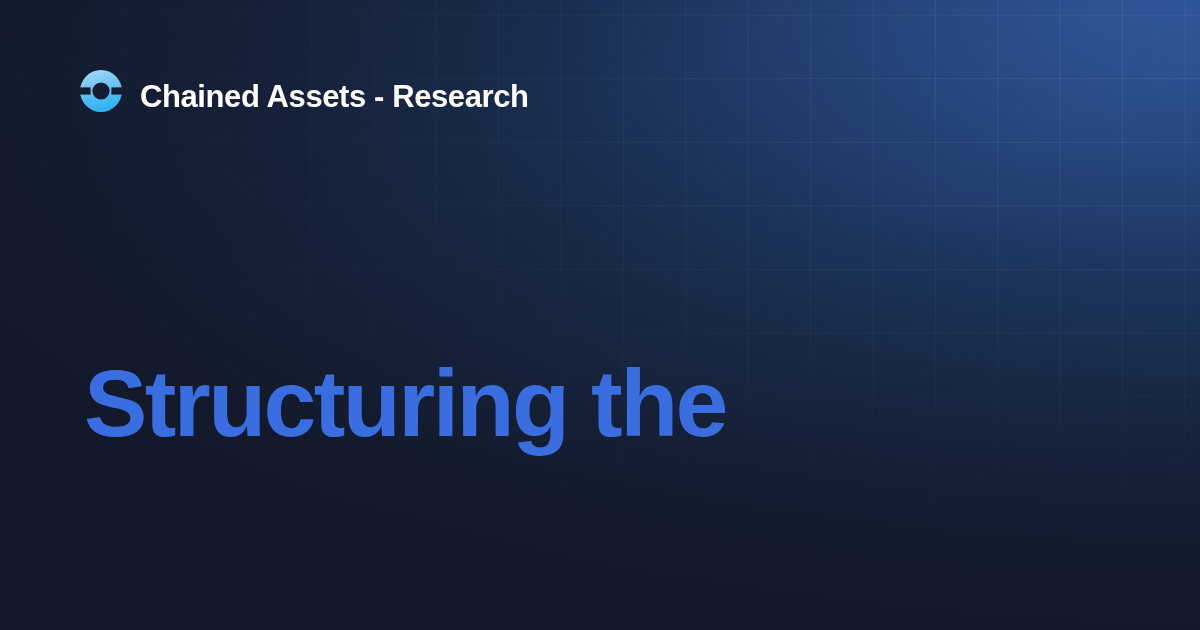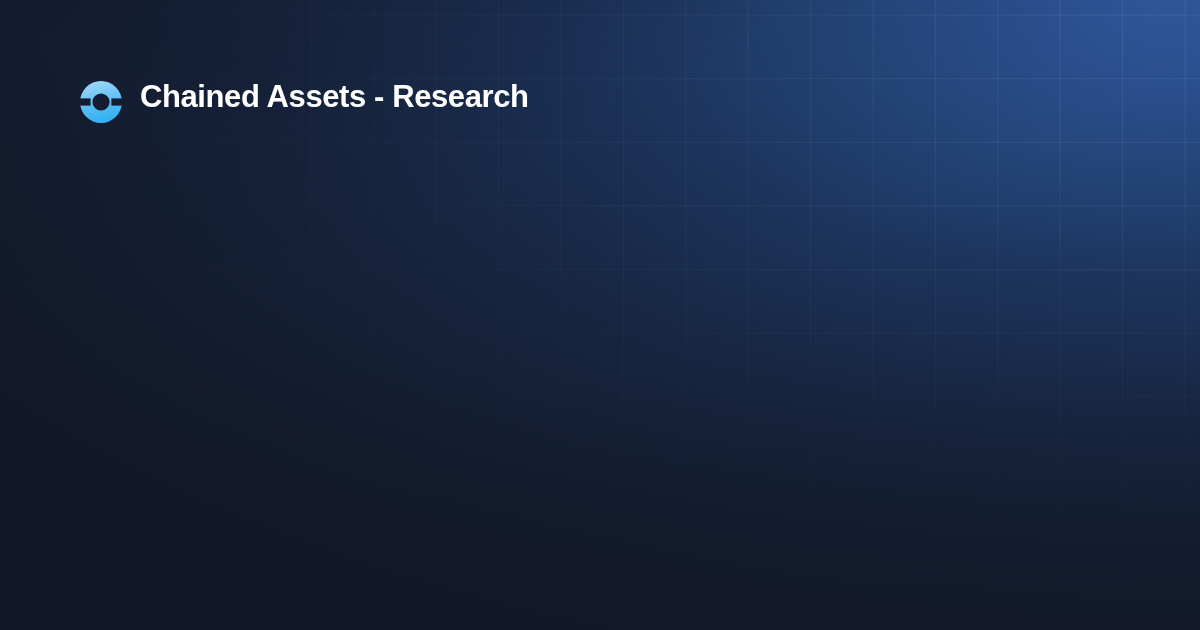--- a/index.html
+++ b/index.html
@@ -91,23 +91,23 @@
     inset: 0;
     background:
       linear-gradient(to bottom right, rgba(18,24,41,0.55) 0%, rgba(18,24,41,0.12) 34%, rgba(18,24,41,0) 55%),
       linear-gradient(to top, rgba(18,24,41,0.50) 0%, rgba(18,24,41,0.0) 42%);
   }
 
   
   .brand {
     position: absolute;
     left: 80px;
-    top: 81px;
+    top: 70px;
     display: flex;
-    align-items: flex-start;
+    align-items: flex-end;
     gap: 18px;
   }
 
   .brand-logo {
     width: 42px;
     height: 42px;
     display: block;
     flex: 0 0 auto;
   }
 
@@ -164,15 +164,16 @@
             <rect x="31.4" y="17.4" width="12.6" height="7.2" fill="#000"></rect>
           </mask>
         </defs>
         <rect x="0" y="0" width="42" height="42" fill="url(#ringGrad)" mask="url(#ringMask)"></rect>
       </svg>
     </span>
     <span class="brand-name">Chained Assets - Research</span>
   </div>
 
   <h1 class="headline">
+    <span class="ln">Structuring the</span>
   </h1>
 
 </div>
 
 </body></html>

